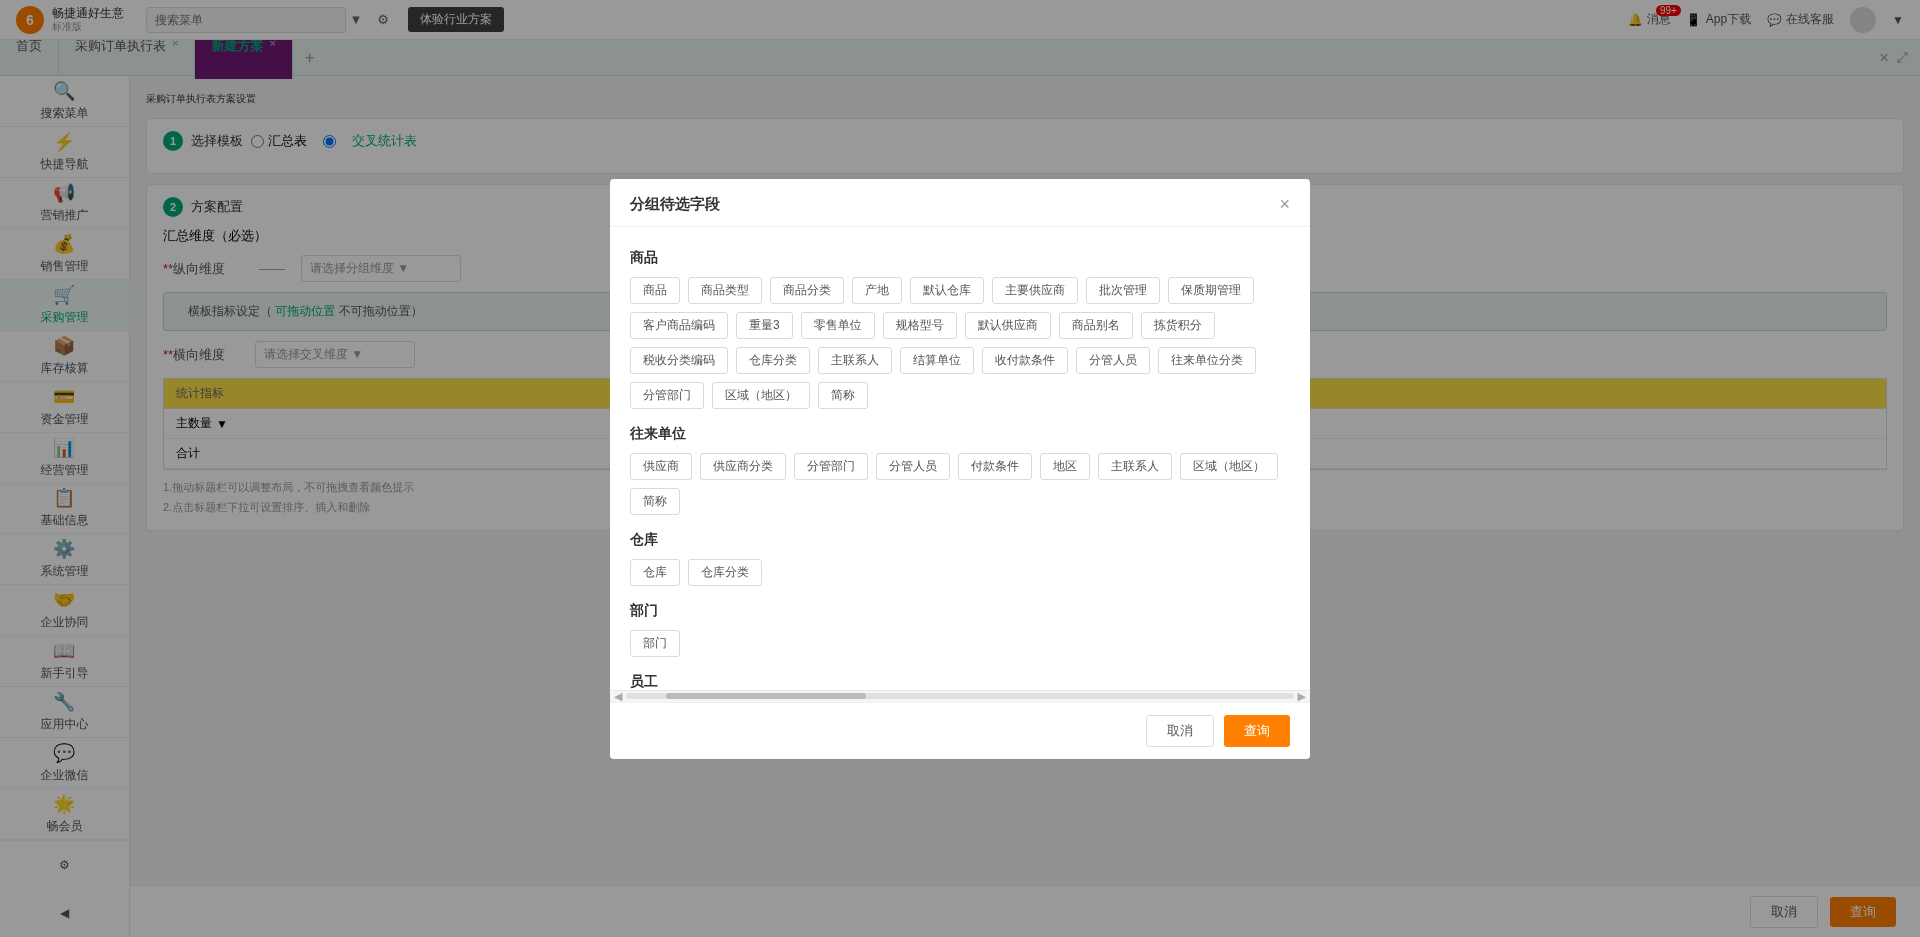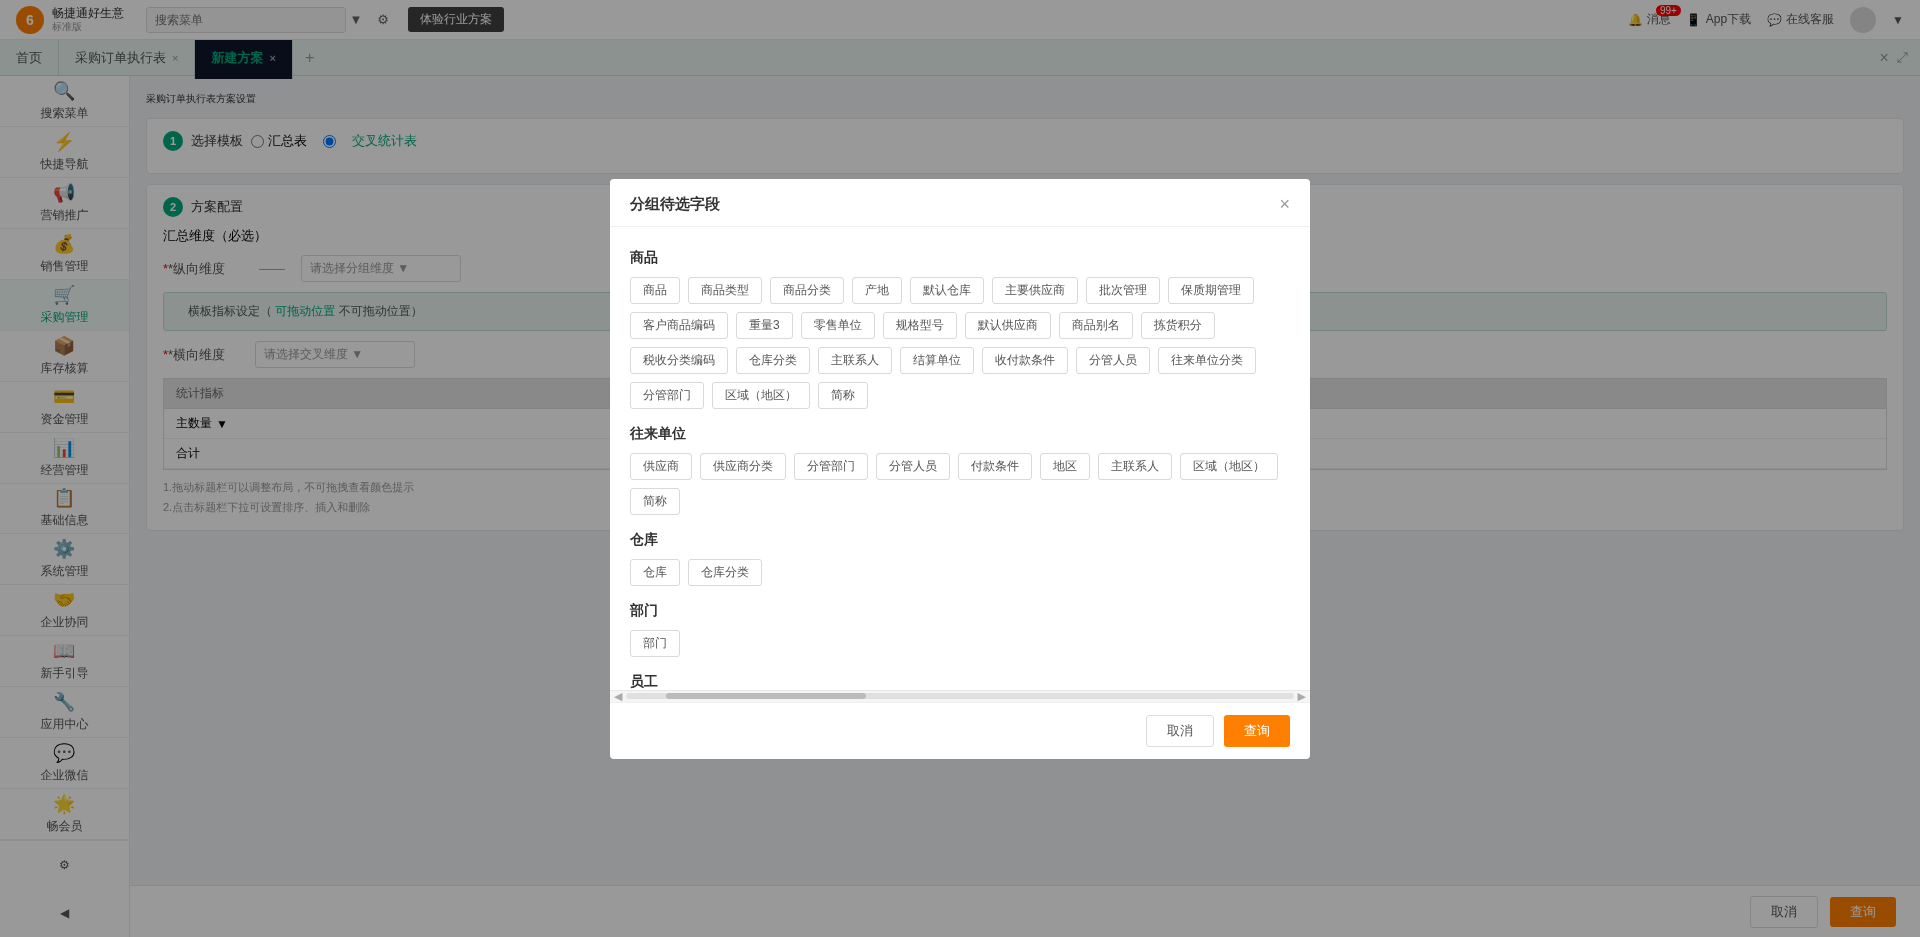--- a/index.html
+++ b/index.html
@@ -107,30 +107,29 @@
       height: 36px;
       background: #e8f4f0;
       display: flex;
       align-items: center;
       padding: 0 0;
       border-bottom: 1px solid #c8ddd8;
     }
     .tab-item {
       height: 42px;
       display: flex;
-      align-items: center;
       padding: 0 16px;
       font-size: 13px;
       cursor: pointer;
       color: #555;
       border-right: 1px solid #c8ddd8;
       gap: 6px;
     }
     .tab-item.active {
-      background: #0f172a;
+      background: #701a75;
       color: #00a87c;
       font-weight: bold;
     }
     .tab-close { color: #999; font-size: 11px; cursor: pointer; }
     .tab-plus {
       padding: 0 12px;
       font-size: 16px;
       color: #999;
       cursor: pointer;
     }
@@ -227,21 +226,21 @@
       background: #e8f4f0;
       border: 1px solid #c0ddd5;
       border-radius: 3px;
       padding: 10px 24px;
       margin: 10px 0;
       font-size: 12px;
       color: #555;
     }
 
     .stats-table-header {
-      background: #e5e5e5;
+      background: #fde047;
       border: 1px solid #ddd;
       padding: 6px 12px;
       font-size: 12px;
       color: #666;
       margin-top: 10px;
     }
     .stats-table {
       border: 1px solid #ddd;
       border-top: none;
       font-size: 12px;

